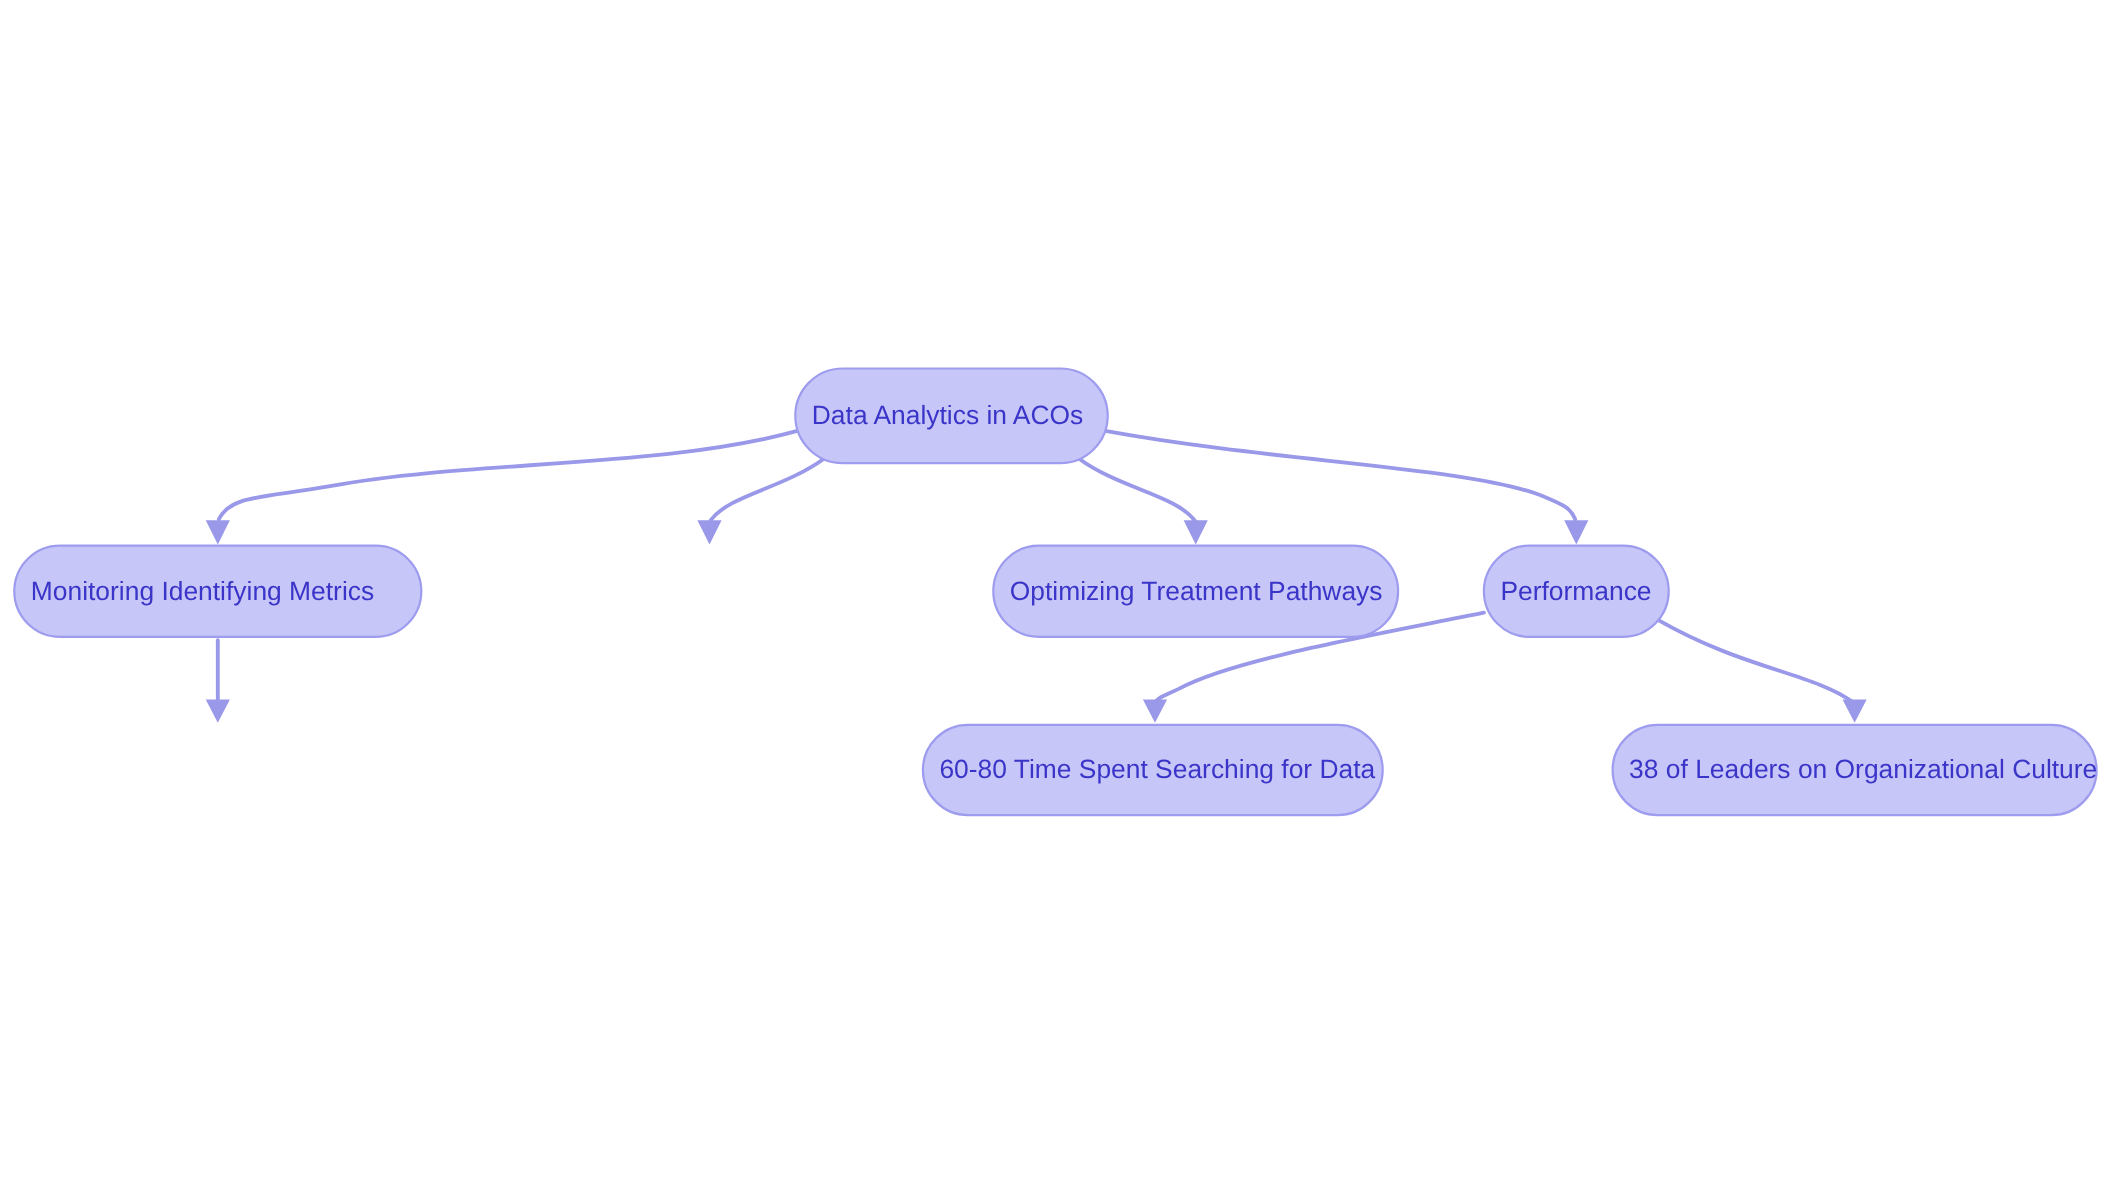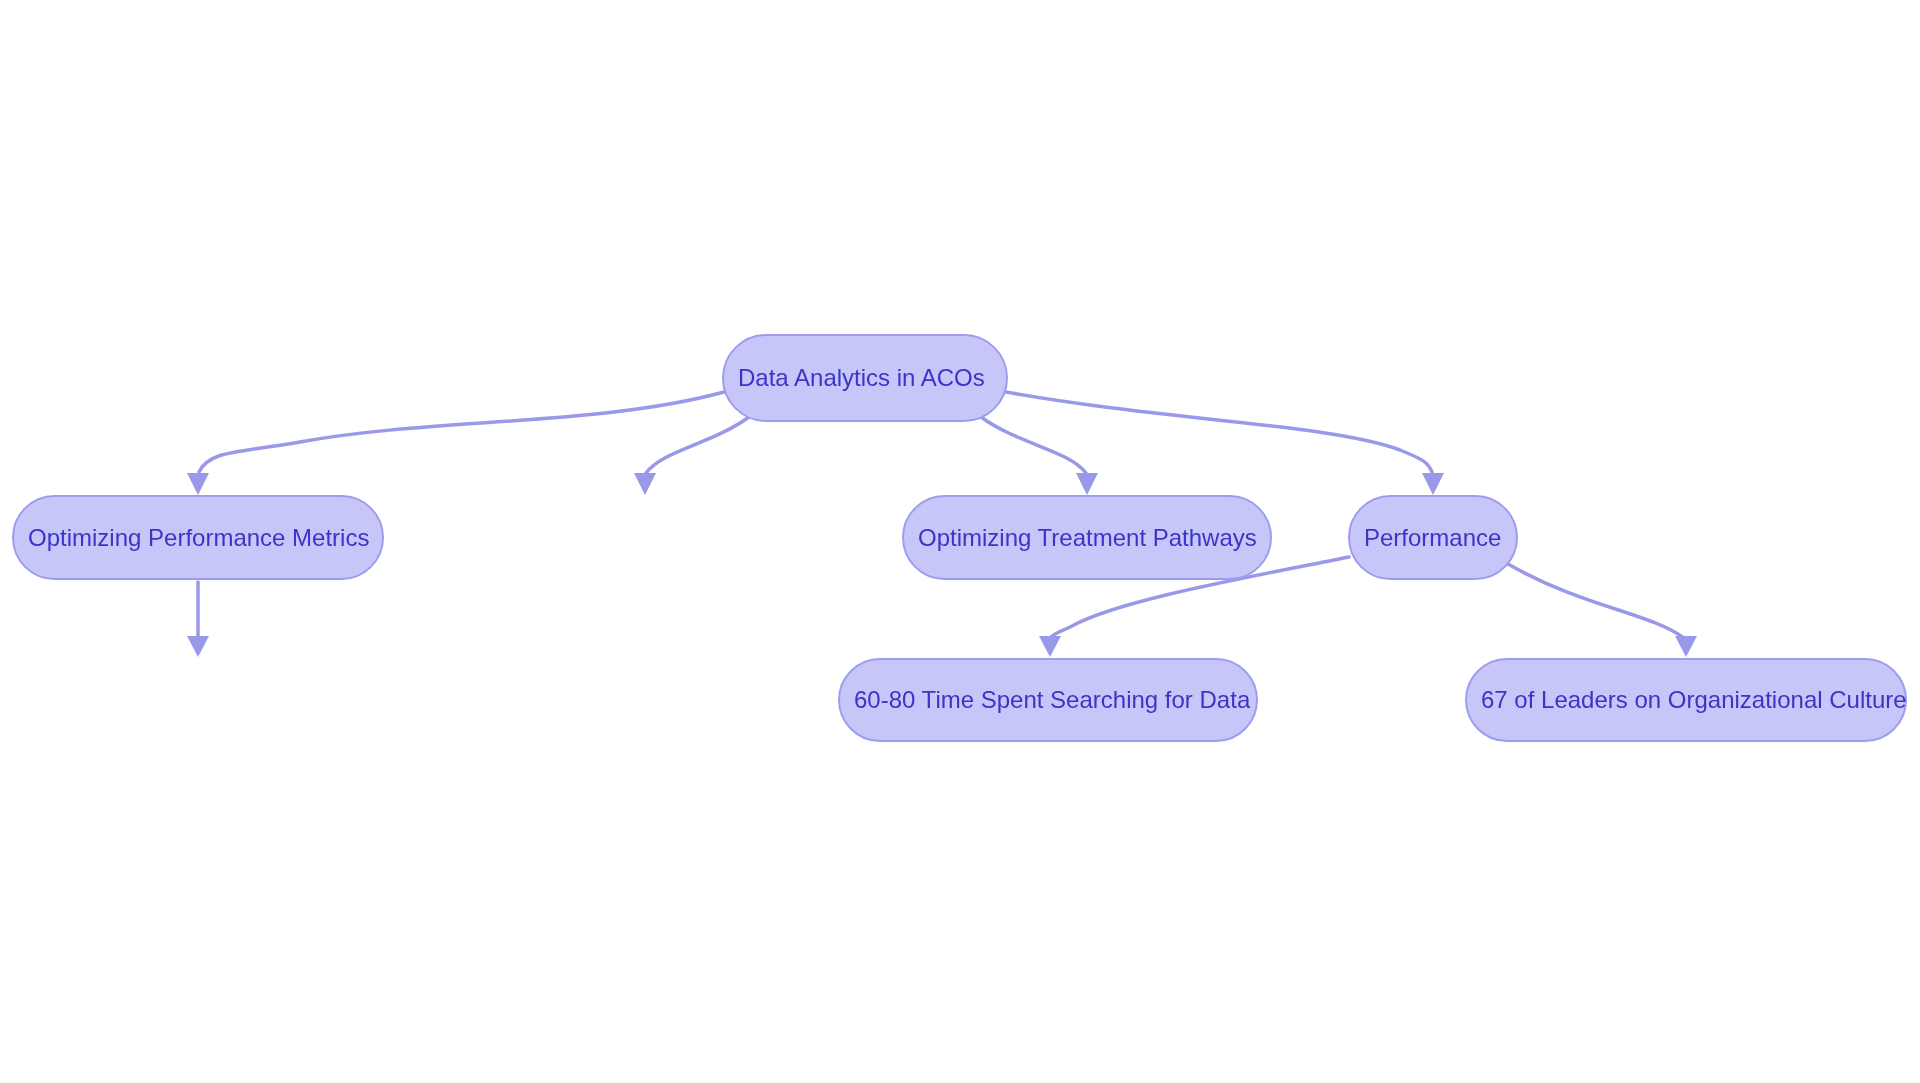--- a/index.html
+++ b/index.html
@@ -83,34 +83,34 @@
 
     <path class="edge" d="M 1508 564 C 1585 608, 1648 612, 1684 638"></path>
     <polygon class="arrowhead" points="1675,636 1697,636 1686,657"></polygon>
   </svg>
 
   <div class="node n-root">
     <span>Data Analytics in ACOs</span>
   </div>
 
   <div class="node n-monitoring">
-    <span>Optimizing Performance Metrics</span>
+    <span>Monitoring Identifying Metrics</span>
   </div>
 
 
   <div class="node n-optimizing">
     <span>Optimizing Treatment Pathways</span>
   </div>
 
   <div class="node n-challenges">
     <span>Performance</span>
   </div>
 
 
   <div class="node n-searching">
     <span>60-80 Time Spent Searching for Data</span>
   </div>
 
   <div class="node n-culture">
-    <span>67 of Leaders on Organizational Culture</span>
+    <span>38 of Leaders on Organizational Culture</span>
   </div>
 
 </div>
 
 </body></html>

